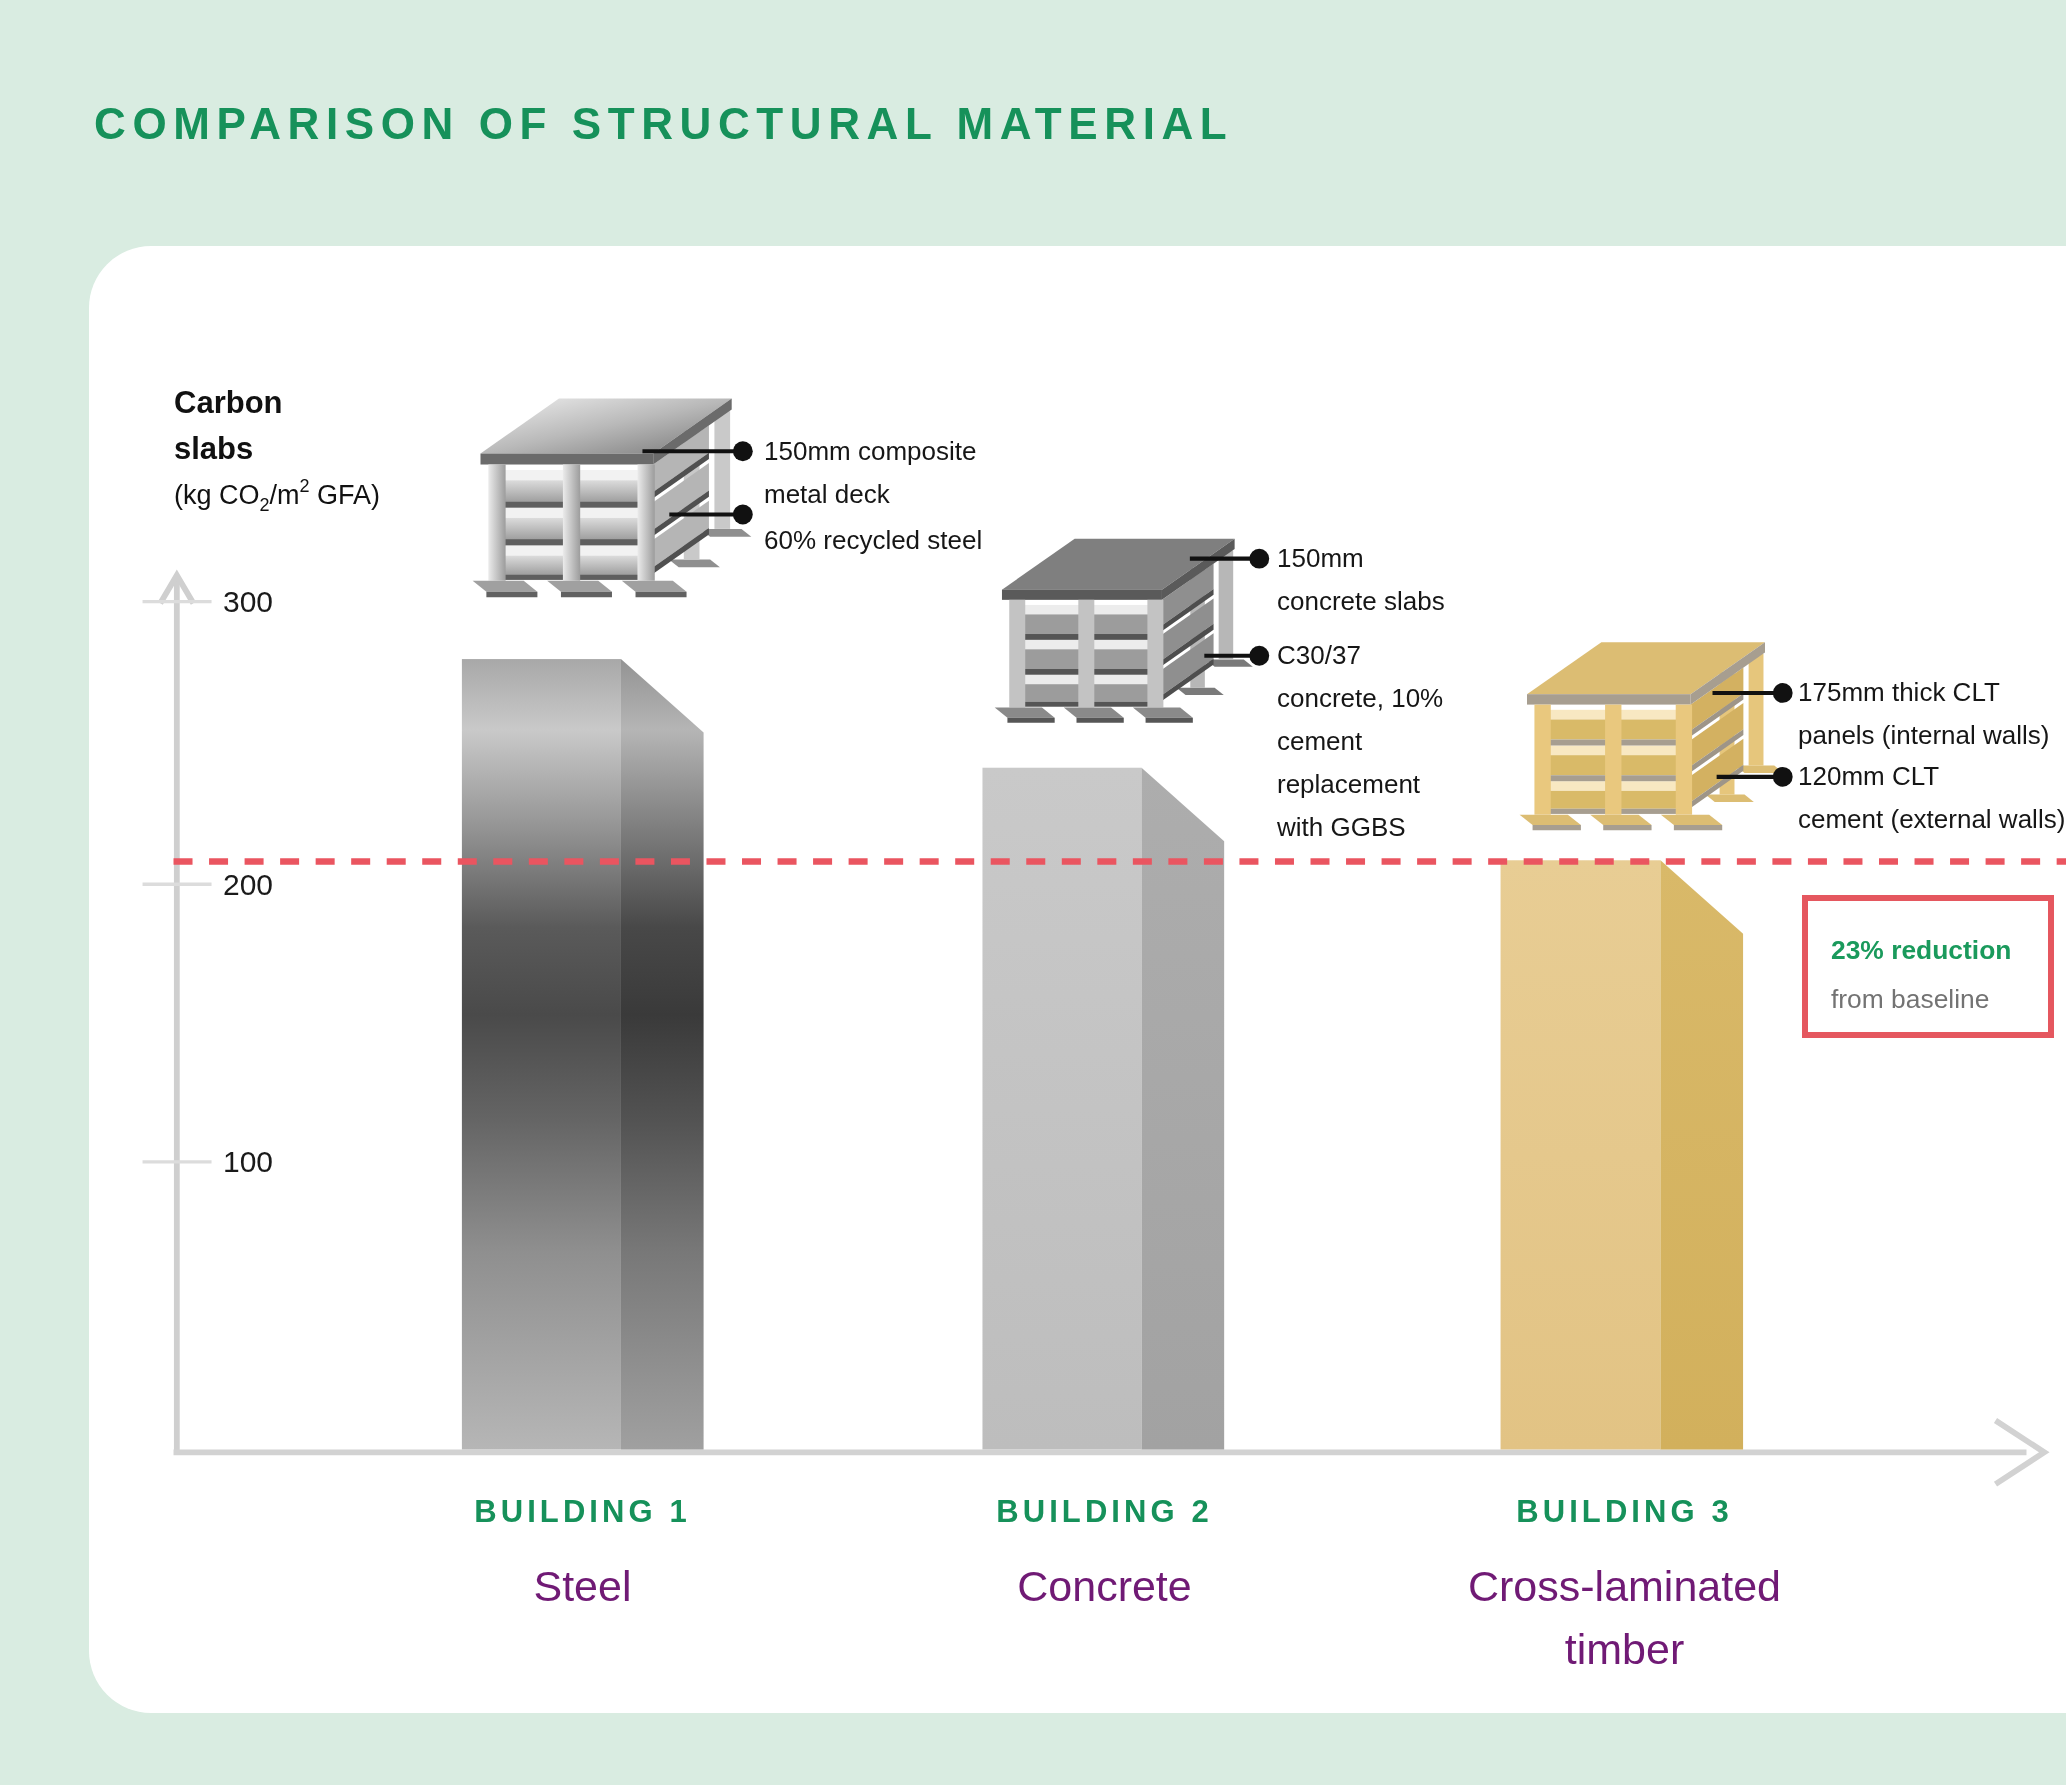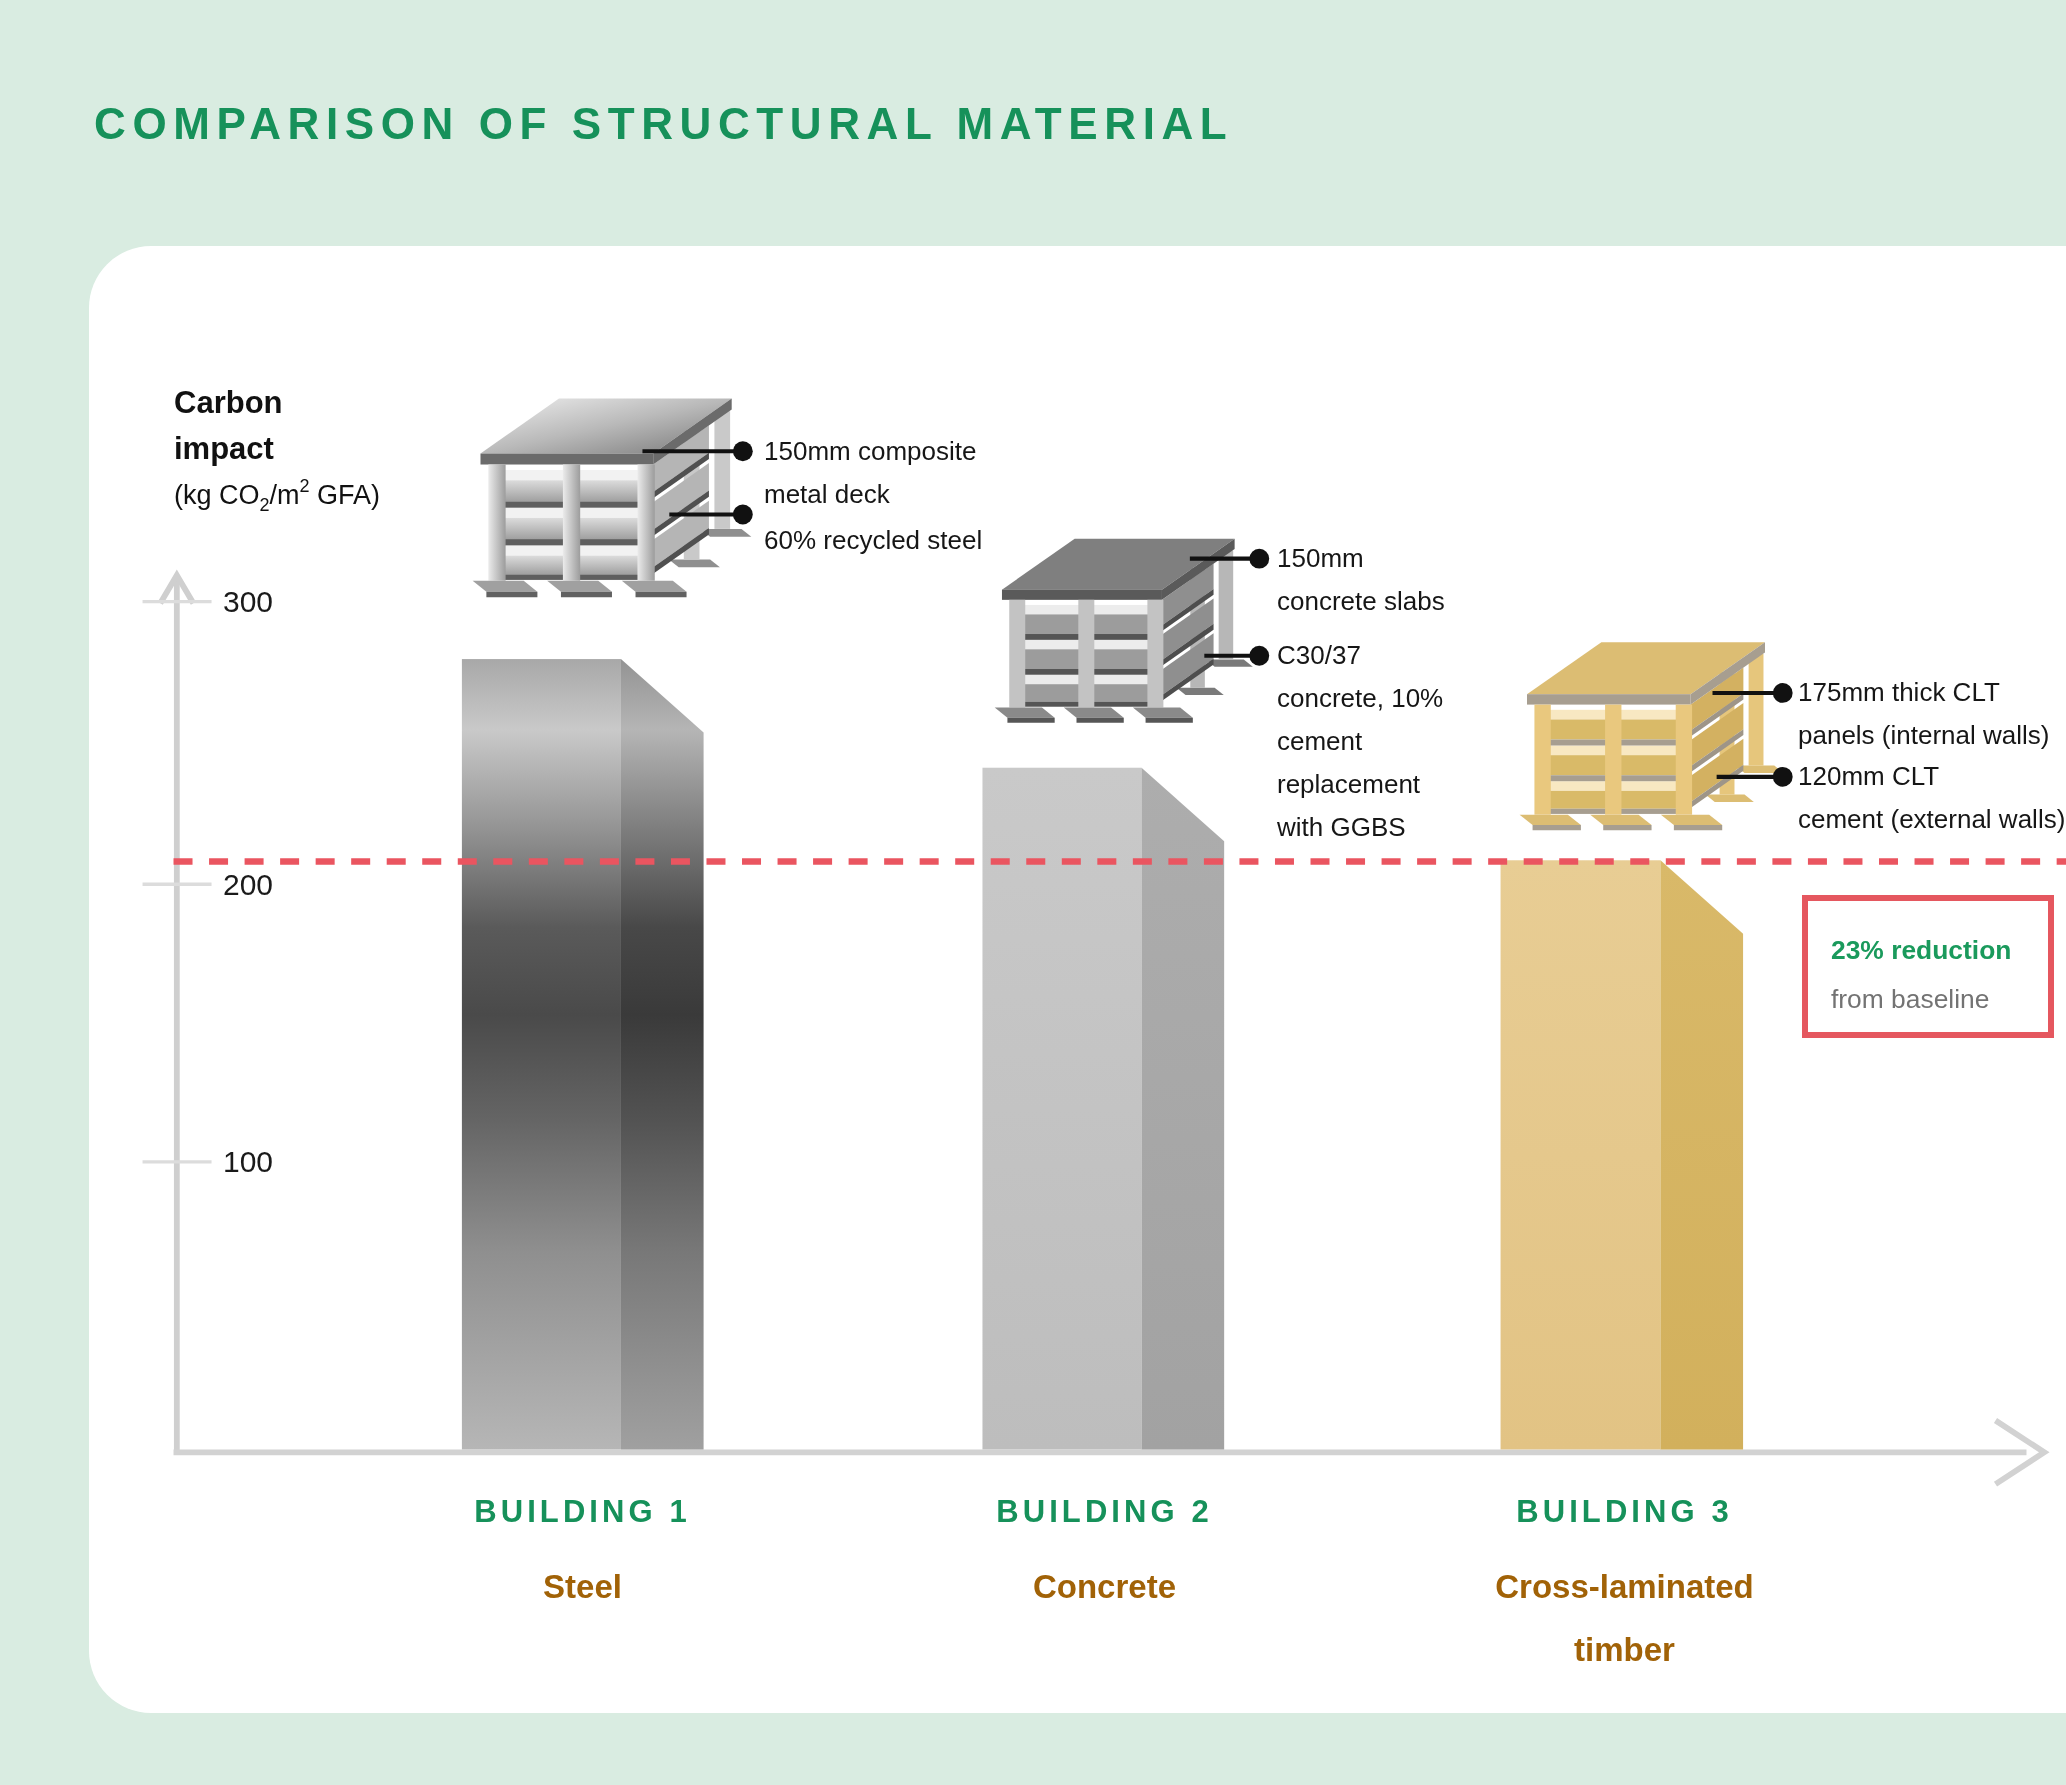--- a/index.html
+++ b/index.html
@@ -12,21 +12,21 @@
   .svg-layer{position:absolute;left:0;top:0;}
   .txt{position:absolute;white-space:pre-line;}
   .axis-title-b{font-size:31px;font-weight:700;line-height:46px;color:#111;}
   .axis-title-r{font-size:27px;color:#111;}
   .axis-title-r .sub{font-size:18px;vertical-align:-7.4px;}
   .axis-title-r .sup{font-size:18px;vertical-align:11.6px;}
   .tick-label{font-size:30px;color:#1a1a1a;line-height:41px;}
   .note{font-size:26px;line-height:43px;color:#161616;}
   .bl{width:579px;text-align:center;}
   .b-name{font-size:31px;font-weight:800;letter-spacing:4.1px;color:#16915A;}
-  .b-mat{font-size:33px;font-weight:700;line-height:63px;color:#a16207;}
+  .b-mat{font-size:43px;font-weight:400;line-height:63px;color:#701a75;}
   .callout-box{position:absolute;left:1802px;top:895px;width:252px;height:143px;
                background:#fff;border:6.6px solid #E5575F;box-sizing:border-box;}
   .callout-hl{position:absolute;left:1831px;top:935px;font-size:26.4px;font-weight:800;color:#1A9A5C;}
   .callout-rest{position:absolute;left:1831px;top:984px;font-size:26.4px;color:#737373;}
 </style>
 </head>
 <body>
 
 <div class="stage">
 
@@ -227,21 +227,21 @@
       <circle cx="3048" cy="1587" r="24" stroke="none"></circle>
 
       <line x1="4145" y1="1677" x2="4315" y2="1677"></line>
       <circle cx="4315" cy="1677" r="24" stroke="none"></circle>
       <line x1="4155" y1="1880" x2="4315" y2="1880"></line>
       <circle cx="4315" cy="1880" r="24" stroke="none"></circle>
     </g>
   </svg>
 
   <div class="txt axis-title-b" style="left:174px;top:380px;">Carbon</div>
-  <div class="txt axis-title-b" style="left:174px;top:426px;">impact</div>
+  <div class="txt axis-title-b" style="left:174px;top:426px;">slabs</div>
   <div class="txt axis-title-r" style="left:174px;top:476px;"><span>(kg CO</span><span class="sub">2</span><span>/m</span><span class="sup">2</span><span> GFA)</span></div>
 
   <div class="txt tick-label" style="left:223px;top:581px;">300</div>
   <div class="txt tick-label" style="left:223px;top:864px;">200</div>
   <div class="txt tick-label" style="left:223px;top:1141px;">100</div>
 
   <div class="txt note" style="left:764px;top:430px;">150mm composite
 metal deck</div>
   <div class="txt note" style="left:764px;top:519px;">60% recycled steel</div>
   <div class="txt note" style="left:1277px;top:537px;">150mm

